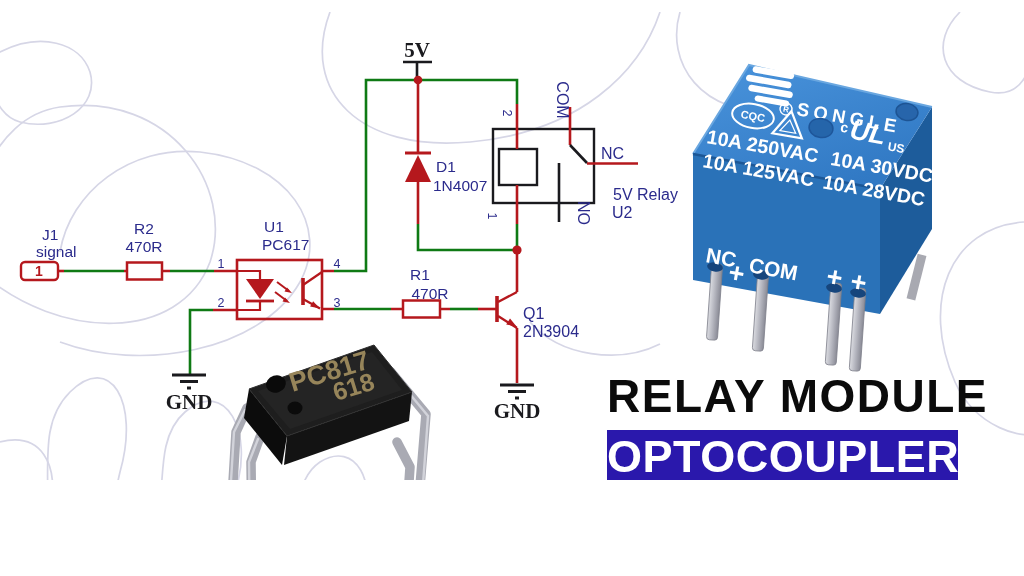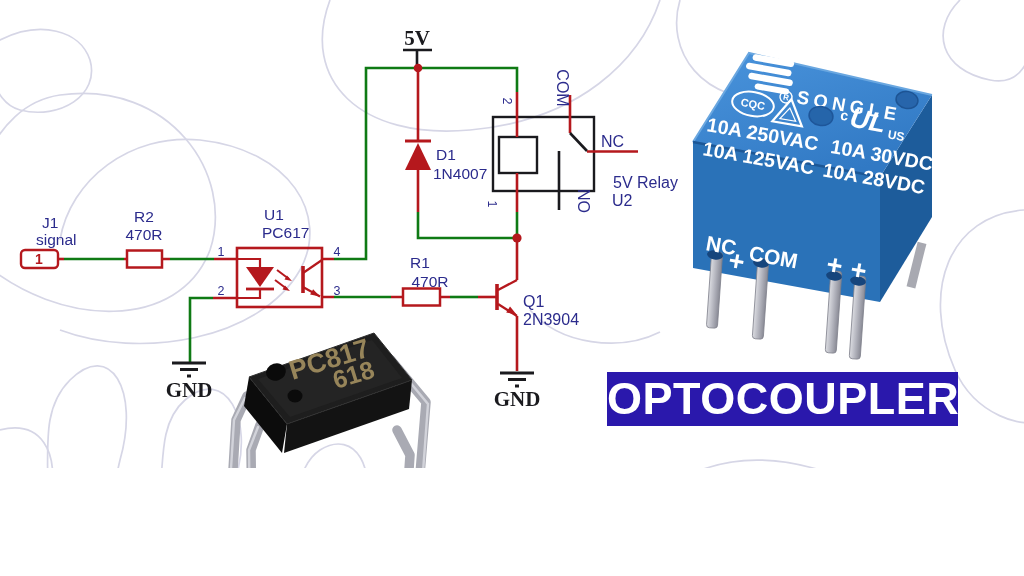--- a/index.html
+++ b/index.html
@@ -1,17 +1,17 @@
 <!DOCTYPE html>
 <html><head>
 <meta charset="utf-8">
 <style>
   html,body{margin:0;padding:0;background:#ffffff;}
   #stage{position:relative;width:1024px;height:468px;overflow:hidden;background:#ffffff;
-         font-family:"Liberation Sans",sans-serif;}
+         font-family:"Liberation Sans",sans-serif;margin-top:12px;}
   svg{position:absolute;left:0;top:0;}
   
   .lbl{font-family:"Liberation Sans",sans-serif;font-size:15.5px;fill:#2b2b8c;}
   .lbl16{font-family:"Liberation Sans",sans-serif;font-size:16px;fill:#2b2b8c;}
   .pin{font-family:"Liberation Sans",sans-serif;font-size:12.5px;fill:#2b2b8c;}
   .pwr{font-family:"Liberation Serif",serif;font-size:21px;font-weight:bold;fill:#1a1a1e;}
   .jpin{font-family:"Liberation Sans",sans-serif;font-size:14px;fill:#b5181d;font-weight:bold;}
   
   .wmark{fill:#ffffff;font-family:"Liberation Sans",sans-serif;font-weight:bold;}
   .rating{font-size:19.5px;}
@@ -254,17 +254,18 @@
         <text class="wmark" font-size="12" x="890" y="134">US</text>
       </g>
       <ellipse cx="907" cy="100" rx="11" ry="8.5" fill="#2765ab" stroke="#1d5494" stroke-width="1.5" transform="rotate(10 907 100)"></ellipse>
       <text class="wmark rating" x="706" y="131" transform="rotate(10 706 131)"><tspan>10A 250VAC</tspan><tspan dx="13">10A 30VDC</tspan></text>
       <text class="wmark rating" x="702" y="155" transform="rotate(10 702 155)"><tspan>10A 125VAC</tspan><tspan dx="9">10A 28VDC</tspan></text>
     </g>
   </g>
 </svg>
 
 <div class="caption">
+  <div class="caption-title">RELAY MODULE</div>
   <div class="caption-subtitle">
     <span>OPTOCOUPLER</span>
   </div>
 </div>
 </div>
 
 </body></html>

